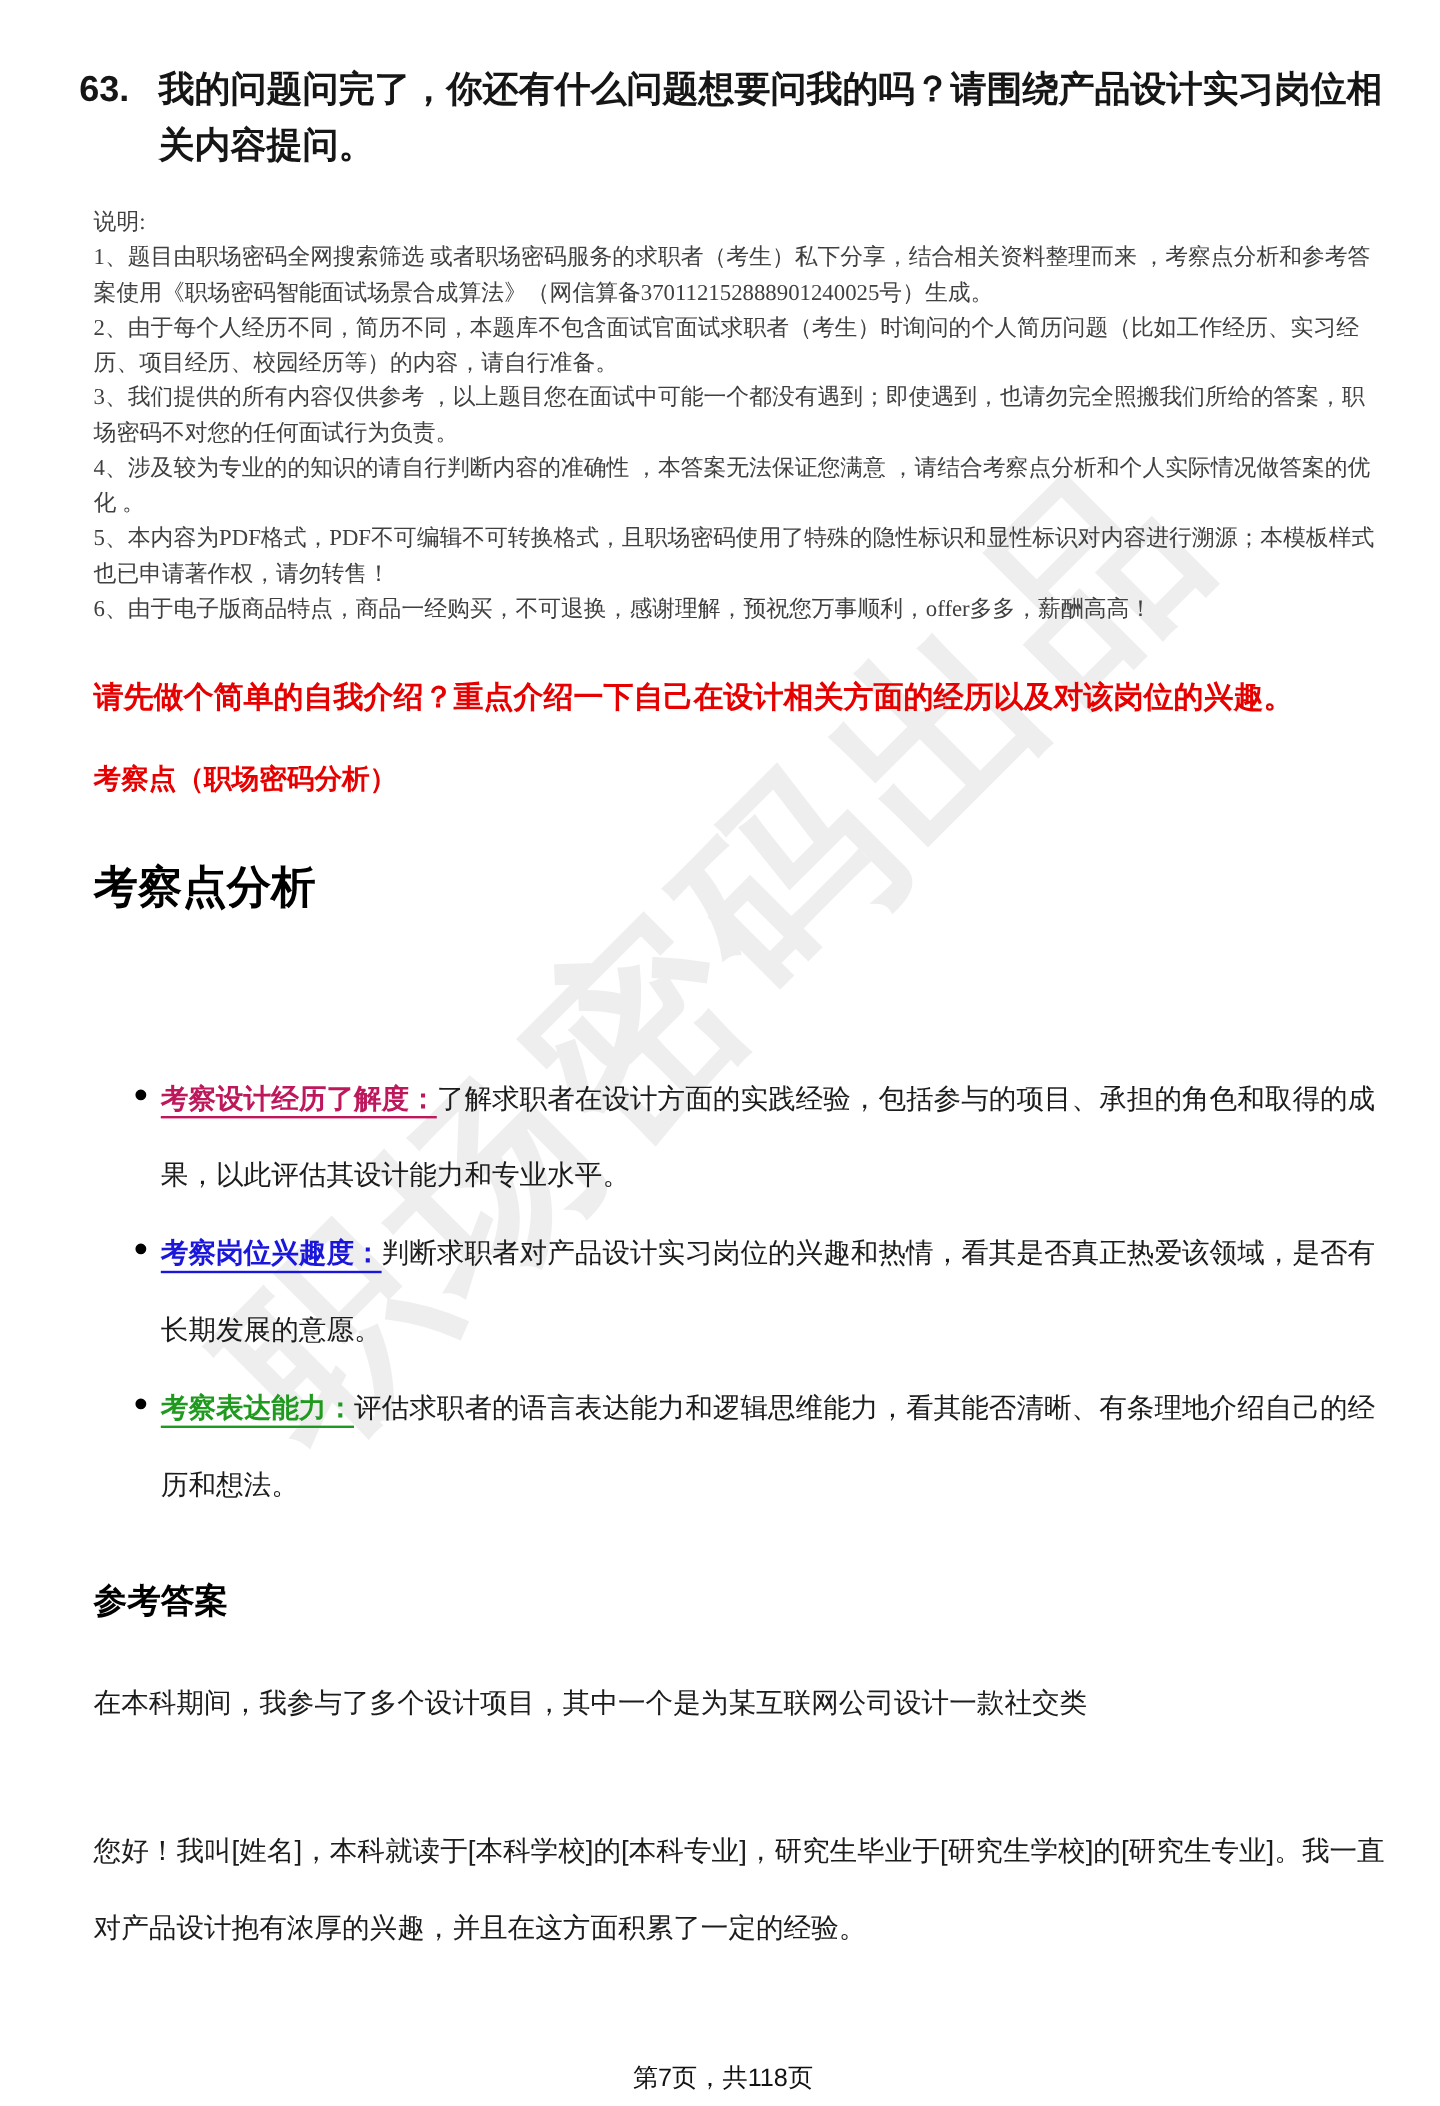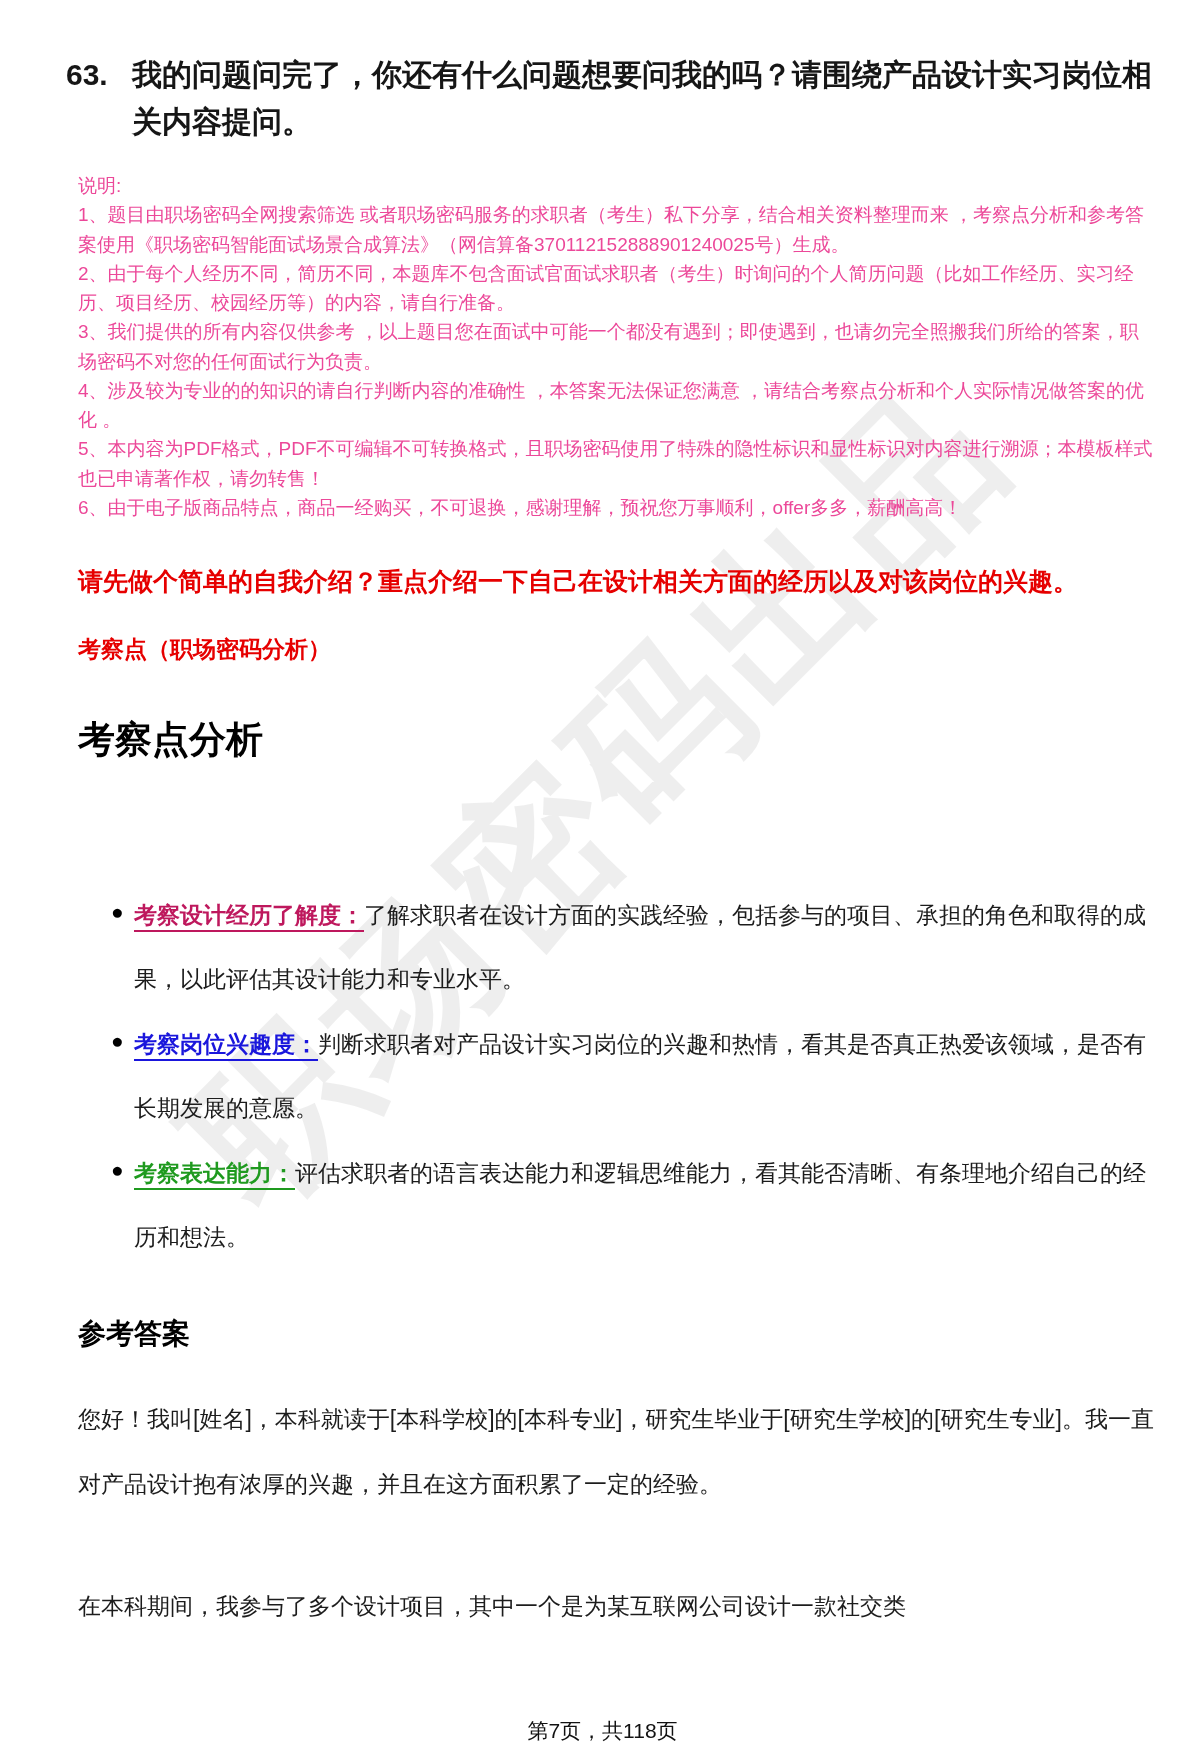--- a/index.html
+++ b/index.html
@@ -34,21 +34,22 @@
     font-weight: 600;
     line-height: 1.55;
     color: #161616;
   }
   .title-num { flex: 0 0 66px; }
 
   .notes {
     padding: 26px 46px 0 62px;
     font-size: 19px;
     line-height: 1.54;
-    color: #ec4899;
+    color: #404040;
+    font-family: Liberation Serif, serif;
   }
   .notes p { margin: 0; }
 
   .red-question {
     padding: 36px 46px 0 62px;
     font-size: 25px;
     font-weight: 700;
     line-height: 1.84;
   }
   .section-label {
@@ -153,21 +154,21 @@
         <span class="bullet">●</span><span class="lead" style="color: rgb(26, 22, 220);">考察岗位兴趣度：</span><span>判断求职者对产品设计实习岗位的兴趣和热情，看其是否真正热爱该领域，是否有长期发展的意愿。</span>
       </li>
       <li>
         <span class="bullet">●</span><span class="lead" style="color: rgb(31, 154, 31);">考察表达能力：</span><span>评估求职者的语言表达能力和逻辑思维能力，看其能否清晰、有条理地介绍自己的经历和想法。</span>
       </li>
     </ul>
 
     <div class="answer-heading">参考答案</div>
 
     <div class="answer-body">
+      <p>在本科期间，我参与了多个设计项目，其中一个是为某互联网公司设计一款社交类</p>
       <p>您好！我叫[姓名]，本科就读于[本科学校]的[本科专业]，研究生毕业于[研究生学校]的[研究生专业]。我一直对产品设计抱有浓厚的兴趣，并且在这方面积累了一定的经验。</p>
-      <p>在本科期间，我参与了多个设计项目，其中一个是为某互联网公司设计一款社交类</p>
     </div>
 
   </div>
 
   <div class="footer">第7页，共118页</div>
 
 </div>
 
 </body></html>

